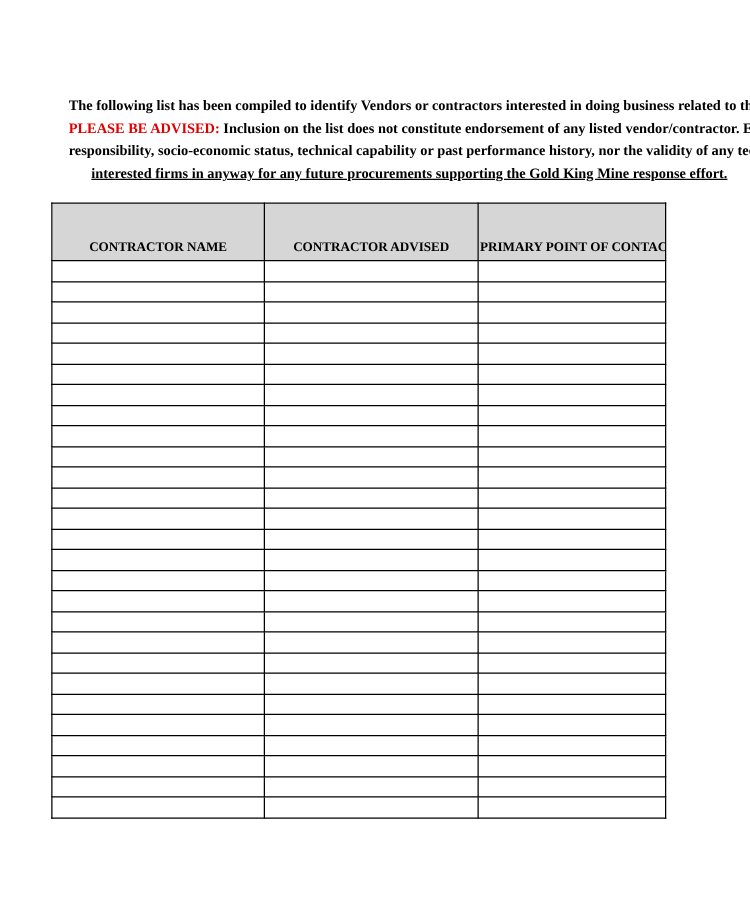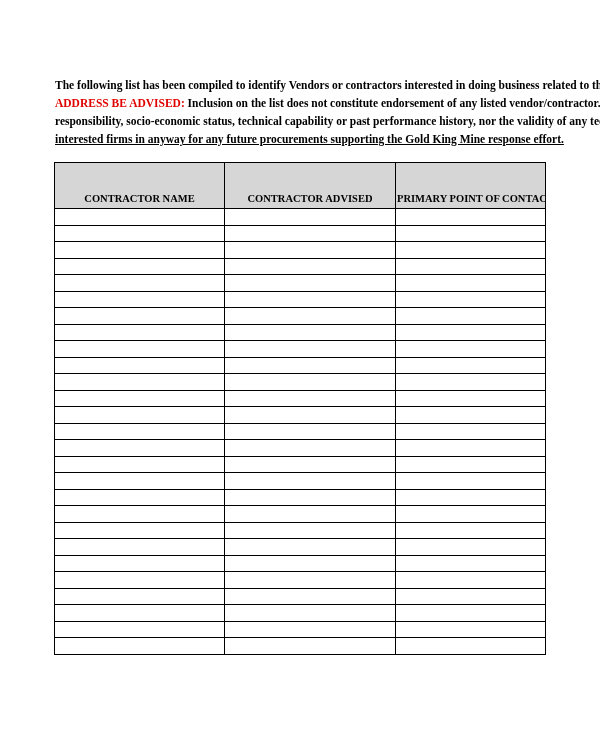--- a/index.html
+++ b/index.html
@@ -28,24 +28,25 @@
     line-height: 18px;
   }
   .intro .line {
     white-space: nowrap;
   }
   .advisory-label {
     color: #e00000;
   }
   .underlined {
     text-decoration: underline;
+    text-align: center;
   }
   table.contractor-table {
     position: absolute;
-    left: 54px;
+    left: 41px;
     top: 162px;
     width: 491px;
     border-collapse: collapse;
     table-layout: fixed;
   }
   .contractor-table th,
   .contractor-table td {
     border: 1px solid #000000;
   }
   .contractor-table th {
@@ -69,21 +70,21 @@
   .col-contact { width: 150px; }
 </style>
 </head>
 <body>
 
 <div class="page">
 
   <div class="intro">
     <div class="line">The following list has been compiled to identify Vendors or contractors interested in doing business related to the Gold</div>
     <div class="line">
-      <span class="advisory-label">ADDRESS BE ADVISED:</span><span> Inclusion on the list does not constitute endorsement of any listed vendor/contractor. EPA offe</span>
+      <span class="advisory-label">PLEASE BE ADVISED:</span><span> Inclusion on the list does not constitute endorsement of any listed vendor/contractor. EPA offe</span>
     </div>
     <div class="line">responsibility, socio-economic status, technical capability or past performance history, nor the validity of any technical</div>
     <div class="line underlined">interested firms in anyway for any future procurements supporting the Gold King Mine response effort.</div>
   </div>
 
   <table class="contractor-table">
     <thead>
       <tr>
         <th class="col-name">CONTRACTOR NAME</th>
         <th class="col-address">CONTRACTOR ADVISED</th>

